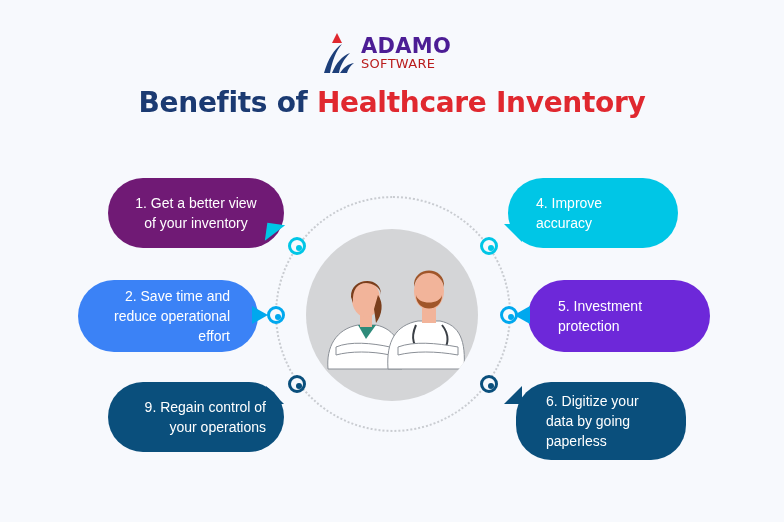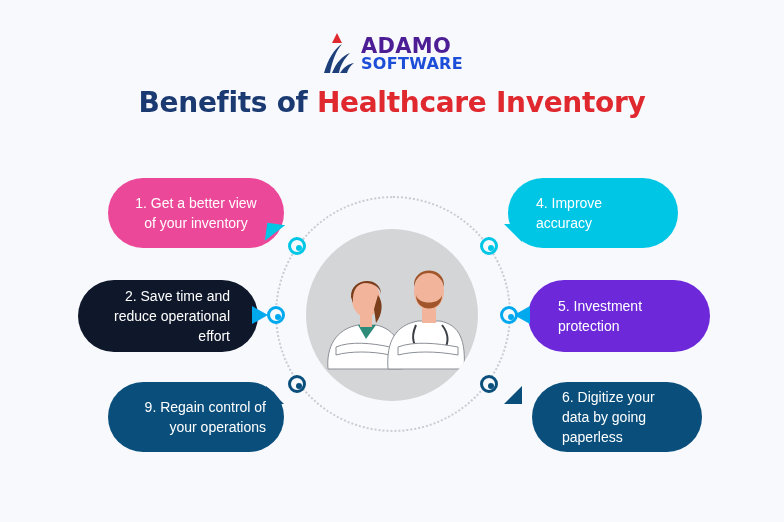--- a/index.html
+++ b/index.html
@@ -6,37 +6,37 @@
     body {
       width:784px; height:522px; overflow:hidden;
       background:#f7f9fd;
       font-family:"Liberation Sans", "DejaVu Sans", sans-serif;
       position:relative;
     }
     .logo { position:absolute; left:320px; top:31px; width:150px; height:44px; }
     .logo-mark { position:absolute; left:0; top:0; width:36px; height:44px; }
     .logo-text { position:absolute; left:41px; top:4px; }
     .logo-main { font-weight:bold; font-size:21px; color:#4c1d95; letter-spacing:0.3px; line-height:22px; font-family:"DejaVu Sans", sans-serif; }
-    .logo-sub { font-weight:bold; font-size:16px; color:#1d4ed8; letter-spacing:0.3px; line-height:14px; font-family:"DejaVu Sans", sans-serif; }
+    .logo-sub { font-weight:normal; font-size:13px; color:#b91c1c; letter-spacing:0.3px; line-height:14px; font-family:"DejaVu Sans", sans-serif; }
 
     .title { position:absolute; left:0; width:784px; top:85px; text-align:center; font-weight:bold; font-size:28px; line-height:36px; font-family:"DejaVu Sans", sans-serif; letter-spacing:-0.3px; }
     .title .navy { color:#1b3a72; }
     .title .red { color:#e0282f; }
 
     .ring { position:absolute; left:275px; top:196px; width:236px; height:236px; border-radius:50%; border:2.5px dotted #c9ccd1; box-sizing:border-box; }
     .center-circle { position:absolute; left:306px; top:229px; width:172px; height:172px; border-radius:50%; background:#d4d5d7; overflow:hidden; }
 
     .bubble { position:absolute; color:#fff; font-size:14px; line-height:20px; box-sizing:border-box; display:flex; align-items:center; }
     .bubble .txt { width:100%; }
-    .b1 { left:108px; top:178px; width:176px; height:70px; background:#ec4899; border-radius:35px; padding:4px 22px; text-align:center; }
-    .b2 { left:78px; top:280px; width:180px; height:72px; background:#0f172a; border-radius:36px; padding:0 28px 0 18px; text-align:right;align-items:center; }
+    .b1 { left:108px; top:178px; width:176px; height:70px; background:#701a75; border-radius:35px; padding:4px 22px; text-align:center; }
+    .b2 { left:78px; top:280px; width:180px; height:72px; background:#3b82f6; border-radius:36px; padding:0 28px 0 18px; text-align:right;align-items:center; }
     .b3 { left:108px; top:382px; width:176px; height:70px; background:#0a4f7c; border-radius:35px; padding:0 18px; text-align:right; }
     .b4 { left:508px; top:178px; width:170px; height:70px; background:#00c6e6; border-radius:35px; padding:0 28px; text-align:left;justify-content:center; }
     .b5 { left:528px; top:280px; width:182px; height:72px; background:#6d28d9; border-radius:36px; padding:0 28px 0 30px; text-align:left; }
-    .b6 { left:532px; top:382px; width:170px; height:70px; background:#0a4f7c; border-radius:35px; padding:0 26px 0 30px; text-align:left; }
+    .b6 { left:516px; top:382px; width:170px; height:78px; background:#0a4f7c; border-radius:35px; padding:0 26px 0 30px; text-align:left; }
 
     .tail { position:absolute; width:0; height:0; }
     .t1 { left:266px; top:224px; border-left:18px solid #00c6e6; border-bottom:18px solid transparent; transform:rotate(8deg); }
     .t2 { left:252px; top:306px; border-left:16px solid #00a8ee; border-top:9px solid transparent; border-bottom:9px solid transparent; }
     .t3 { left:266px; top:386px; border-left:18px solid #0a4f7c; border-top:18px solid transparent; }
     .t4 { left:504px; top:224px; border-right:18px solid #00c6e6; border-bottom:18px solid transparent; }
     .t5 { left:514px; top:306px; border-right:16px solid #00a8ee; border-top:9px solid transparent; border-bottom:9px solid transparent; }
     .t6 { left:504px; top:386px; border-right:18px solid #0a4f7c; border-top:18px solid transparent; }
 
     .node { position:absolute; width:18px; height:18px; border-radius:50%; box-sizing:border-box; background:#f7f9fd; }

